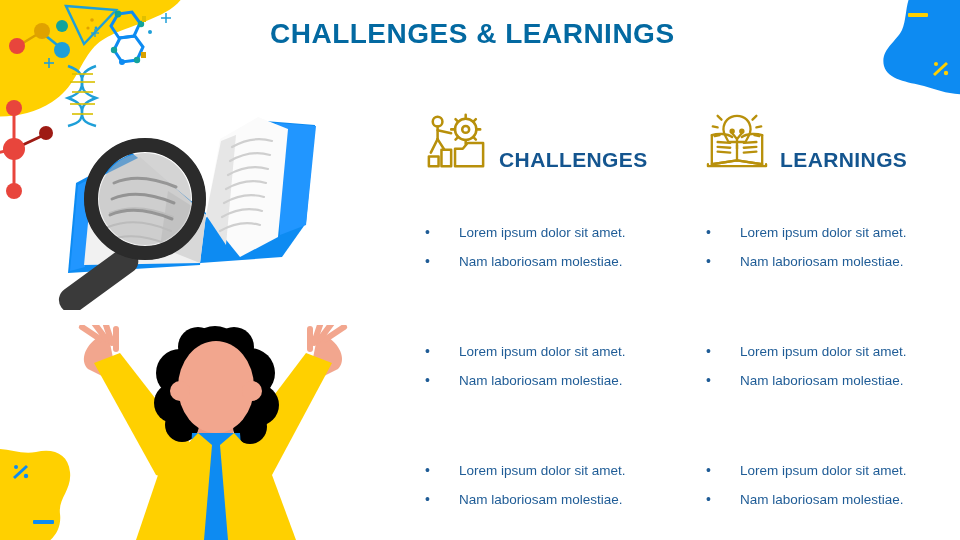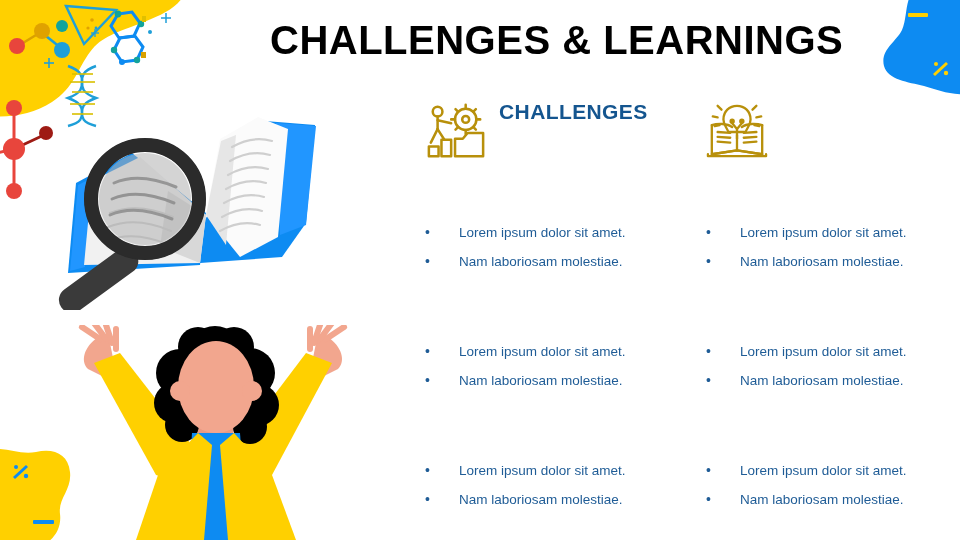--- a/index.html
+++ b/index.html
@@ -13,37 +13,37 @@
   .slide { position:absolute; inset:0; width:960px; height:540px; overflow:hidden; background:#fff; }
 
   
   .deco { position:absolute; inset:0; pointer-events:none; }
   .deco svg { position:absolute; }
 
   
   .title {
     position:absolute;
     left:270px; top:18px;
-    font-size:40px;
+    font-size:28px;
     font-weight:bold;
     letter-spacing:0.5px;
-    color:#000000;
+    color:#0369a1;
     white-space:nowrap;
   }
 
   
   .illus-book { position:absolute; left:40px; top:95px; width:310px; height:215px; }
   .illus-person { position:absolute; left:70px; top:325px; width:290px; height:215px; }
 
   
   .col { position:absolute; top:100px; }
   .col-challenges { left:425px; width:270px; }
   .col-learnings { left:706px; width:260px; }
 
-  .head-row { display:flex; align-items:flex-start; height:72px; }
+  .head-row { display:flex; align-items:flex-end; height:72px; }
   .head-icon { width:62px; height:62px; flex:0 0 62px; }
   .head-label {
     font-size:21px;
     font-weight:bold;
     color:#14558f;
     letter-spacing:0.4px;
     margin-left:12px;
     white-space:nowrap;
   }
 
@@ -347,20 +347,21 @@
           <path d="M32,36 L32,52"></path>
 
           <path d="M12,33 L25,34 M12,38 L25,39 M12,43 L25,44"></path>
 
           <path d="M39,34 L52,33 M39,39 L52,38 M39,44 L52,43"></path>
 
           <path d="M6,56 L32,52 L58,56"></path>
           <path d="M2,56 L2,58 L62,58 L62,56"></path>
         </g>
       </svg>
+      <div class="head-label">LEARNINGS</div>
     </div>
     <div class="groups">
       <div class="bullet-group">
         <div class="bullet">
           <span class="bullet-dot">•</span>
           <span class="bullet-text">Lorem ipsum dolor sit amet.</span>
         </div>
         <div class="bullet">
           <span class="bullet-dot">•</span>
           <span class="bullet-text">Nam laboriosam molestiae.</span>

